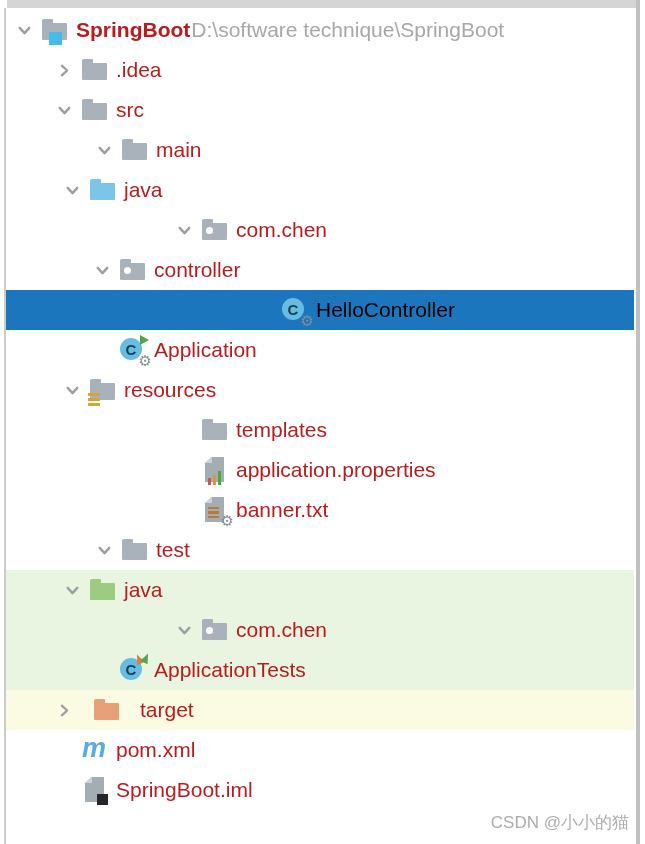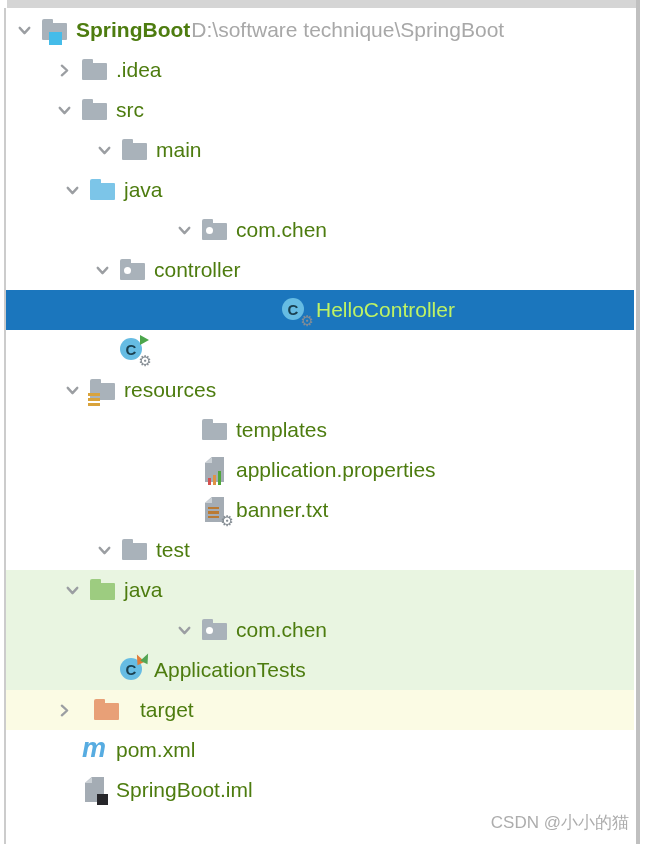--- a/index.html
+++ b/index.html
@@ -11,31 +11,31 @@
   .leftline  { position:absolute; left:4px; top:8px; width:2px; height:836px; background:#CCCCCC; }
   .rightline { position:absolute; left:636px; top:0; width:4px; height:844px; background:#C0C0C0; }
 
   
   .tree { position:absolute; left:6px; top:10px; width:628px; }
   .row  { height:40px; display:flex; align-items:center; white-space:nowrap; }
   .lvl0{padding-left:6px;} .lvl1{padding-left:46px;} .lvl2{padding-left:86px;}
   .lvl3{padding-left:54px;} .lvl4{padding-left:166px;} .lvl5{padding-left:84px;}
   .lvl6{padding-left:246px;}
   .hl-selected { background:#1B76BD; }
-  .hl-selected .label { color:#bef264; }
+  .hl-selected .label { color:#000000; }
   .hl-green  { background:#E9F5E1; }
   .hl-yellow { background:#FBFBE4;gap:12px; }
 
   .chev { width:24px; height:24px; margin-right:6px; flex:none;
           display:flex; align-items:center; justify-content:center; }
   .chev.right svg { transform:rotate(-90deg); }
 
   .ico  { width:26px; height:26px; margin-right:8px; flex:none; position:relative; }
 
-  .label { font-size:21px; color:#4d7c0f; }
+  .label { font-size:21px; color:#b91c1c; }
   .label.bold { font-weight:700; }
   .path { font-size:21px; color:#A8A8A8; margin-left:1px; }
 
   
   .fld { position:absolute; left:0; top:2px; width:26px; height:22px; --fc:#A9B2BA; }
   .fld::before { content:""; position:absolute; left:0; top:0; width:11px; height:6px;
                  border-radius:2px 1px 0 0; background:var(--fc); }
   .fld::after  { content:""; position:absolute; left:0; top:4px; width:25px; height:17px;
                  border-radius:1px; background:var(--fc); }
   .fld.blue   { --fc:#7CC5E8; }
@@ -193,20 +193,21 @@
 
   <div class="row lvl5">
     <span class="chev"></span>
     <span class="ico">
         <i class="cls">
           <b>C</b>
         </i>
         <i class="badge-run"></i>
         <i class="badge-gear"><span>⚙</span></i>
       </span>
+    <span class="label">Application</span>
   </div>
 
   <div class="row lvl3">
     <span class="chev">
         <svg viewBox="0 0 16 16" width="17" height="17">
           <path d="M3.5 5.5 8 10.5 12.5 5.5" fill="none" stroke="#9B9EA2" stroke-width="2.2" stroke-linecap="round" stroke-linejoin="round"></path>
         </svg>
       </span>
     <span class="ico">
         <i class="fld"></i>

